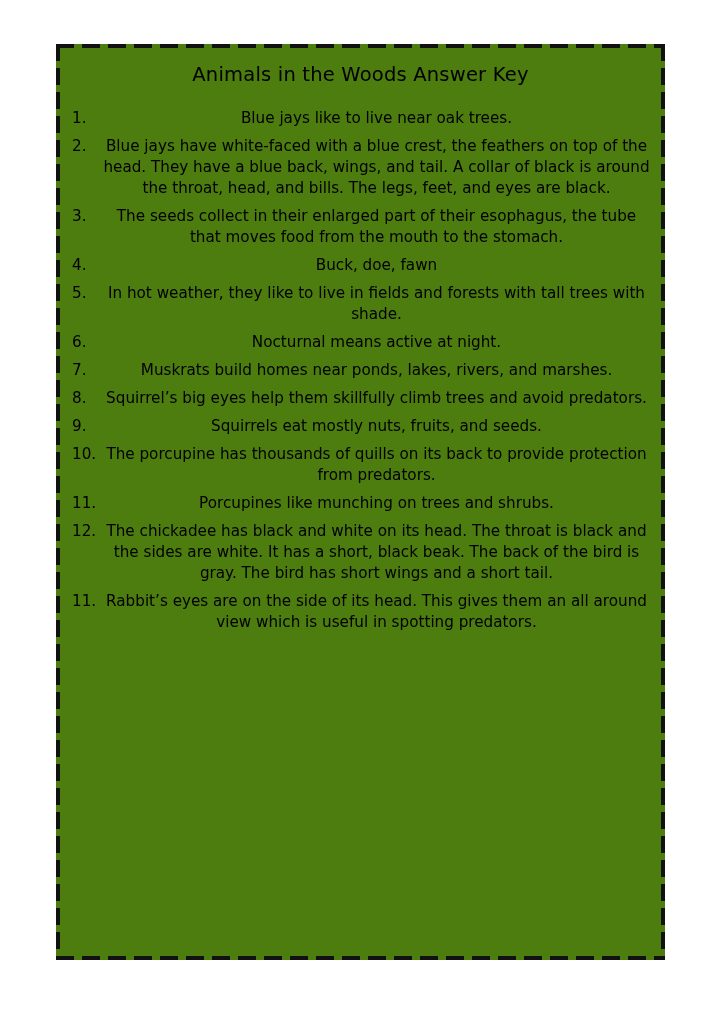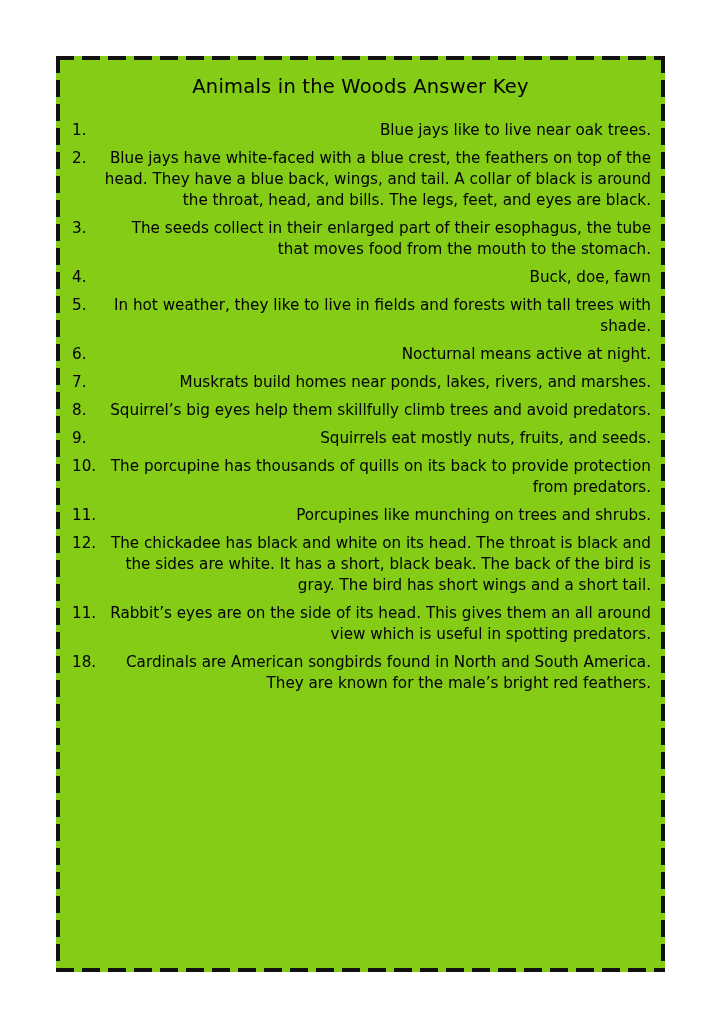--- a/index.html
+++ b/index.html
@@ -19,25 +19,25 @@
     position: relative;
     width: 724px;
     height: 1024px;
     background: #ffffff;
   }
 
   
   #worksheet-frame {
     position: absolute;
     left: 56px;
-    top: 56px;
+    top: 44px;
     width: 609px;
     height: 916px;
     box-sizing: border-box;
-    background: #84cc16;
+    background: #4d7c0f;
   }
 
   .frame-edge {
     position: absolute;
     background-repeat: repeat-x;
   }
   .frame-edge.horizontal {
     height: 4px;
     left: 0;
     width: 100%;
@@ -105,21 +105,21 @@
     width: 32px;
     text-align: left;
     padding-left: 2px;
     box-sizing: border-box;
     white-space: pre;
   }
 
   .answer-text {
     flex: 1 1 auto;
     max-width: 552px;
-    text-align: right;
+    text-align: center;
     hyphens: none;
   }
 </style>
 </head>
 <body>
 
 <div id="page">
   <div id="worksheet-frame">
 
     <div class="frame-edge horizontal" id="frame-top"></div>
@@ -176,21 +176,17 @@
             <span class="answer-text">Porcupines like munching on trees and shrubs.</span>
           </li>
           <li class="answer-item">
             <span class="answer-number">12.</span>
             <span class="answer-text">The chickadee has black and white on its head. The throat is black and the sides are white. It has a short, black beak. The back of the bird is gray. The bird has short wings and a short tail.</span>
           </li>
           <li class="answer-item">
             <span class="answer-number">11.</span>
             <span class="answer-text">Rabbit’s eyes are on the side of its head. This gives them an all around view which is useful in spotting predators.</span>
           </li>
-          <li class="answer-item">
-            <span class="answer-number">18.</span>
-            <span class="answer-text">Cardinals are American songbirds found in North and South America. They are known for the male’s bright red feathers.</span>
-          </li>
         </ol>
     </div>
 
   </div>
 </div>
 
 </body></html>

